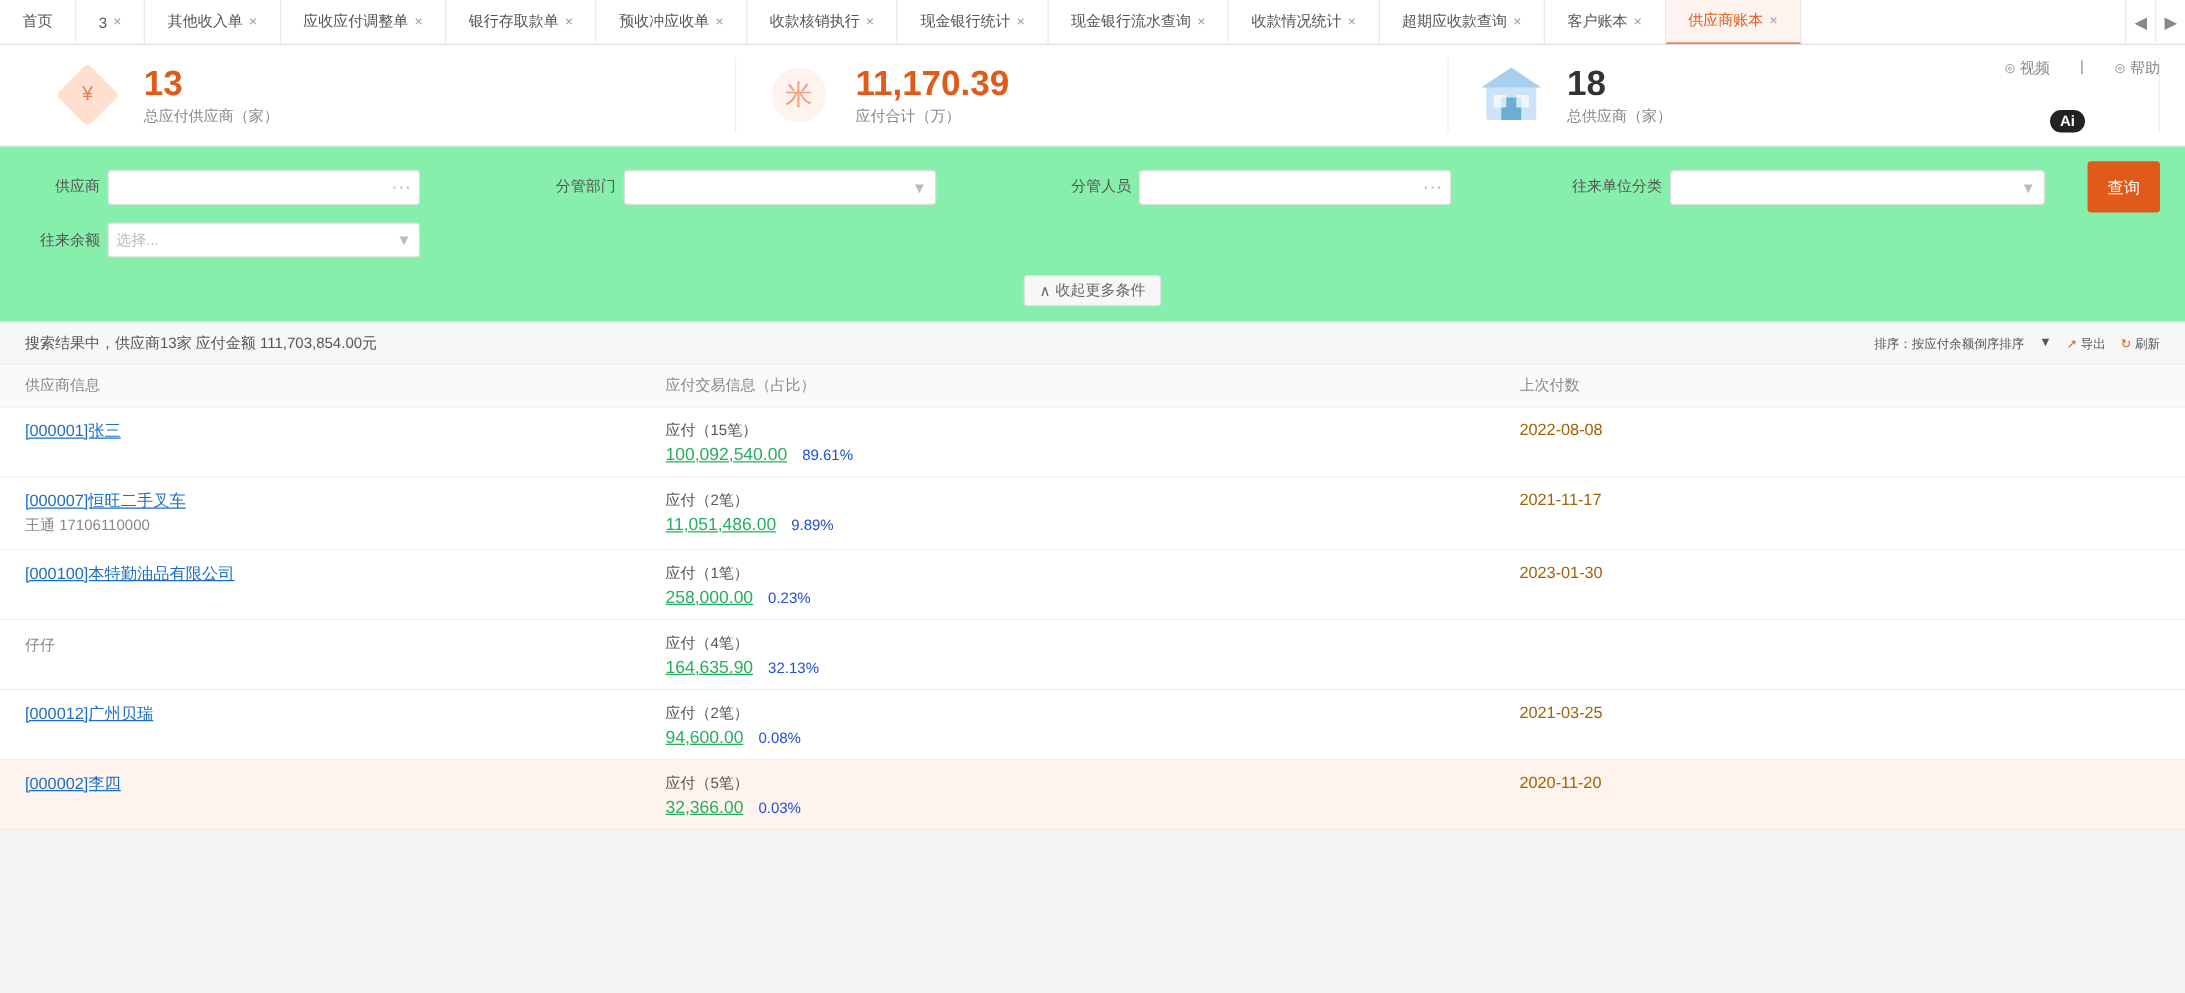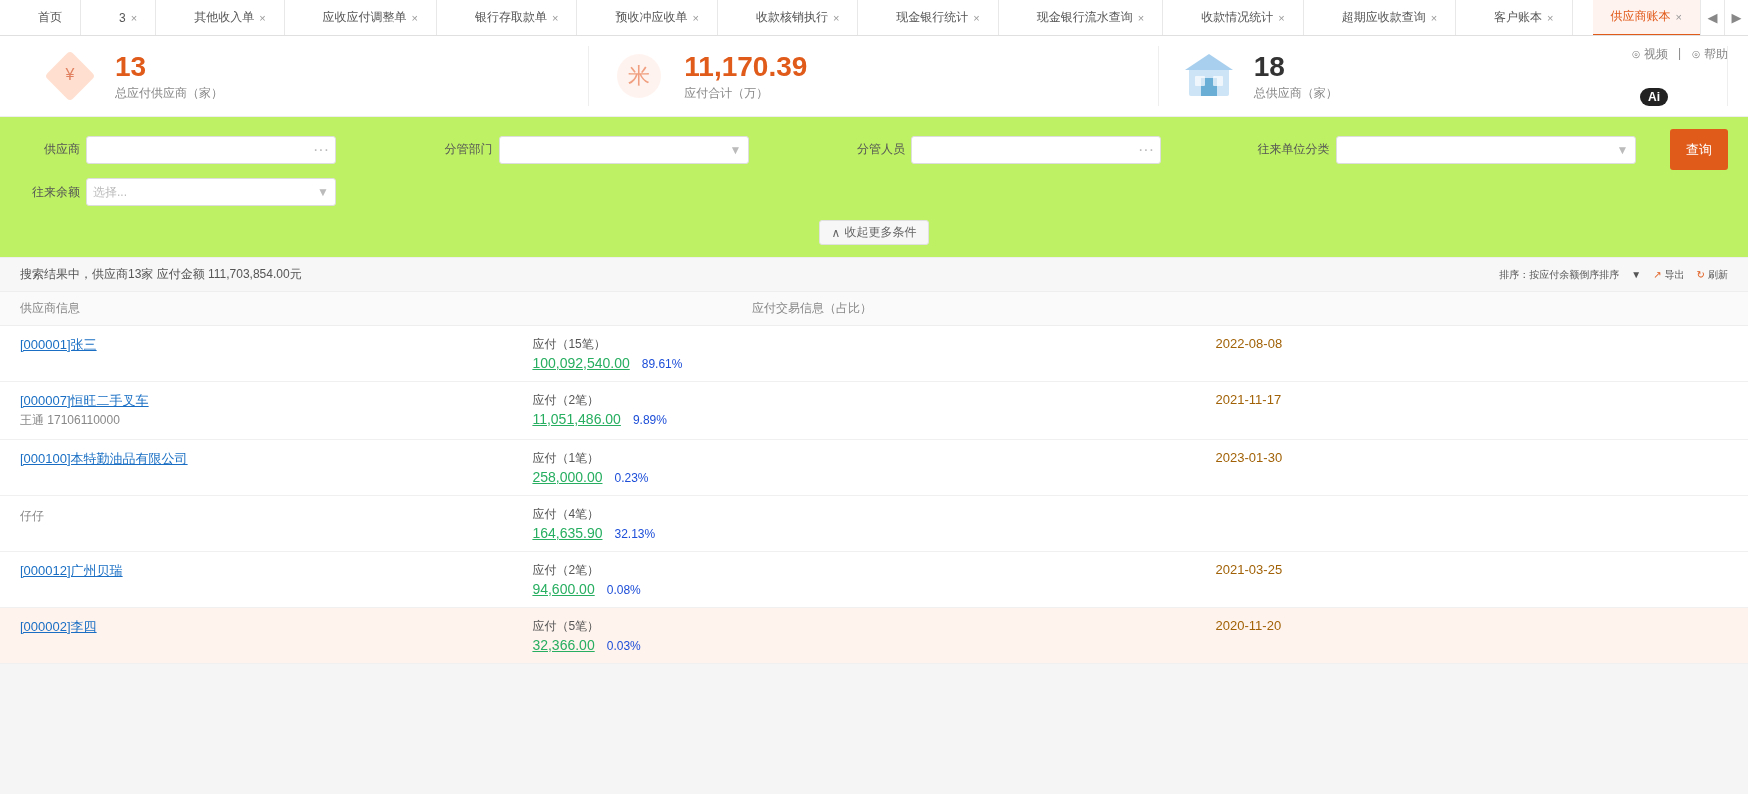--- a/index.html
+++ b/index.html
@@ -6,41 +6,41 @@
     body { font-family: 'Microsoft YaHei', Arial, sans-serif; font-size: 13px; background: #f5f5f5; color: #333; overflow-x: hidden; }
 
     
     .top-nav {
       display: flex; align-items: center; background: #fff; border-bottom: 1px solid #e0e0e0;
       height: 36px; overflow: hidden;
     }
     .nav-tab {
       display: inline-flex; align-items: center; padding: 0 18px; height: 36px;
       border-right: 1px solid #e8e8e8; white-space: nowrap; cursor: pointer;
-      font-size: 12px; color: #555; flex-shrink: 0; margin-left: 20px;
+      font-size: 12px; color: #555; flex-shrink: 0;
     }
     .nav-tab.active { background: #fff3ef; color: #e05a1a; border-bottom: 2px solid #e05a1a; }
     .nav-tab .close-x { margin-left: 5px; color: #999; font-size: 11px; }
     .nav-arrow { width: 24px; height: 36px; display: flex; align-items: center; justify-content: center; cursor: pointer; background: #fff; border-left: 1px solid #e8e8e8; color: #888; flex-shrink: 0; }
 
     
     .header-stats {
       display: flex; align-items: center; background: #fff; padding: 10px 20px;
       border-bottom: 1px solid #eee; position: relative;
     }
     .stat-block { display: flex; align-items: center; flex: 1; padding: 0 20px; border-right: 1px solid #eee; }
     .stat-block:last-of-type { border-right: none; }
     .stat-icon { width: 60px; height: 60px; margin-right: 15px; display: flex; align-items: center; justify-content: center; }
     .stat-info .stat-num { font-size: 28px; font-weight: bold; color: #e05a1a; }
     .stat-info .stat-label { font-size: 12px; color: #888; margin-top: 2px; }
-    .header-links { position: absolute; right: 20px; top: 10px; font-size: 12px; color: #888; display: flex; gap: 10px; }
+    .header-links { position: absolute; right: 20px; top: 10px; font-size: 12px; color: #888; display: flex; gap: 24px; }
     .header-links span { cursor: pointer; }
 
     
-    .filter-area { background: #bef264; padding: 12px 20px; border-bottom: 1px solid #eee; }
+    .filter-area { background: #86efac; padding: 12px 20px; border-bottom: 1px solid #eee; }
     .filter-row { display: flex; align-items: center; gap: 10px; margin-bottom: 8px; }
     .filter-label { font-size: 12px; color: #555; white-space: nowrap; min-width: 60px; text-align: right; }
     .filter-input-wrap { display: flex; align-items: center; border: 1px solid #ddd; border-radius: 3px; height: 28px; padding: 0 6px; min-width: 180px; background: #fff; flex: 1; max-width: 250px; }
     .filter-input-wrap input { border: none; outline: none; font-size: 12px; flex: 1; background: transparent; color: #333; }
     .filter-input-wrap .dots { color: #bbb; font-size: 16px; }
     .filter-select-wrap { display: flex; align-items: center; border: 1px solid #ddd; border-radius: 3px; height: 28px; padding: 0 6px; min-width: 180px; background: #fff; flex: 1; max-width: 250px; justify-content: space-between; cursor: pointer; }
     .filter-select-wrap span { font-size: 12px; color: #bbb; }
     .chevron-down { font-size: 10px; color: #999; }
     .filter-group { display: flex; align-items: center; gap: 6px; flex: 1; }
     .btn-query { background: #e05a1a; color: #fff; border: none; border-radius: 3px; padding: 5px 16px; font-size: 13px; cursor: pointer; white-space: nowrap; height: 41px; }
@@ -217,20 +217,21 @@
       <span style="color:#e05a1a;">↻</span>
       <span>刷新</span>
     </span>
   </div>
 </div>
 
 <div class="table-wrap">
   <div class="table-header">
     <div class="col-supplier">供应商信息</div>
     <div class="col-trade">应付交易信息（占比）</div>
+    <div class="col-lastpay">上次付数</div>
   </div>
   <div id="table-body">
       <div class="table-row">
       <div class="col-supplier">
         <div class="supplier-name">
           <a>[000001]张三</a>
         </div>
 
       </div>
       <div class="col-trade">

